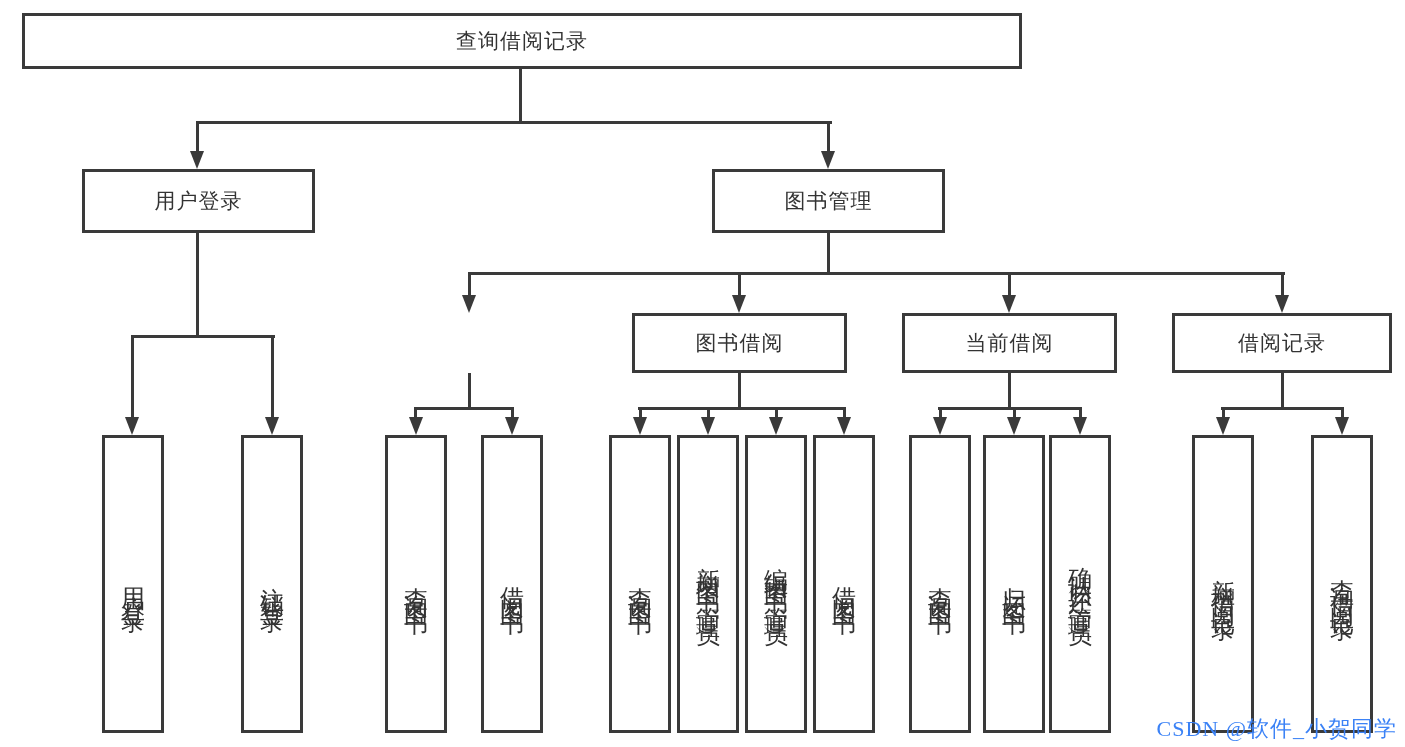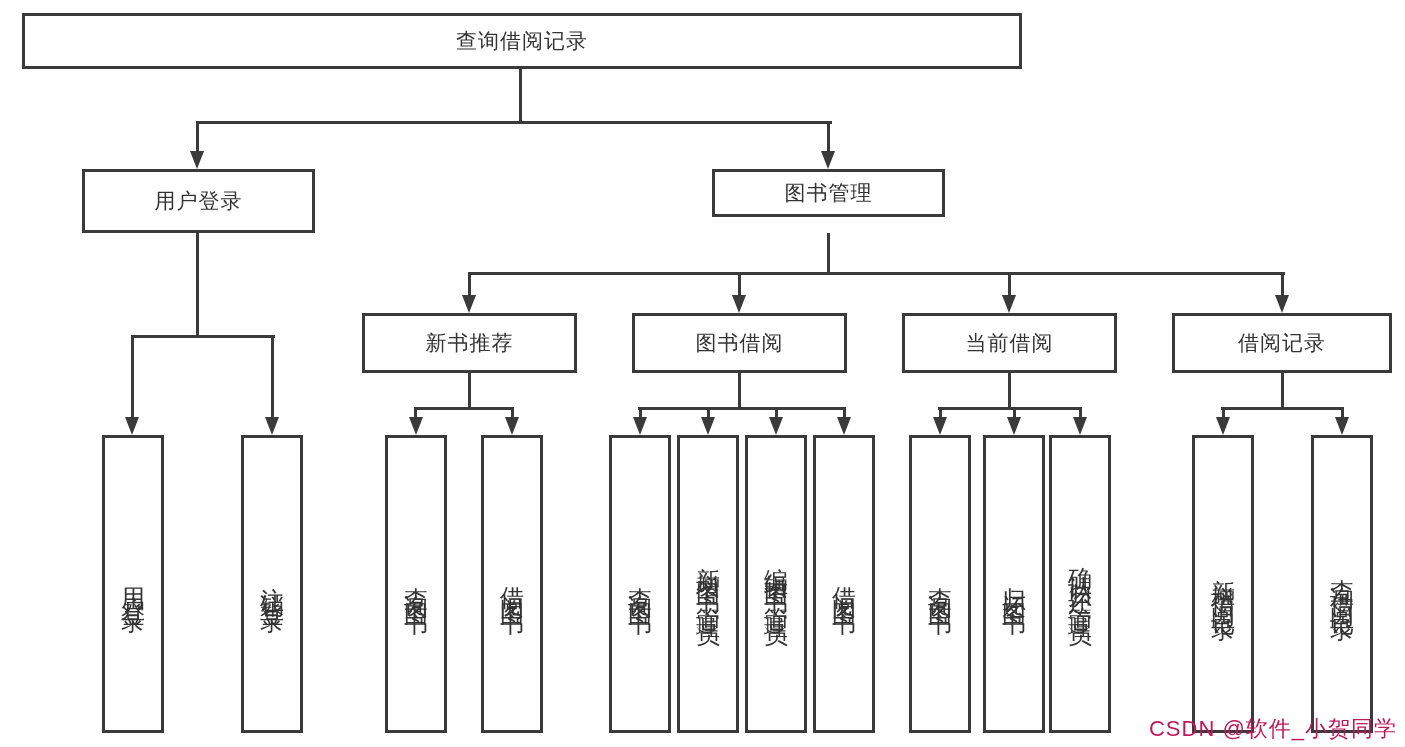--- a/index.html
+++ b/index.html
@@ -14,42 +14,42 @@
   .vlabel{writing-mode:vertical-rl;text-orientation:mixed;font-size:24px;
           color:#333333;letter-spacing:8px;line-height:1;}
 
   .vline{position:absolute;width:3px;background:#3a3a3a;}
   .hline{position:absolute;height:3px;background:#3a3a3a;}
   .arrow{position:absolute;width:0;height:0;
          border-left:7px solid transparent;border-right:7px solid transparent;
          border-top:18px solid #3a3a3a;}
 
   #watermark{position:absolute;right:8px;bottom:3px;font-size:22px;
-             color:#be185d;letter-spacing:1px;z-index:5;}
+             color:#3b82f6;letter-spacing:1px;z-index:5;font-family:Liberation Serif, serif;}
 </style>
 </head>
 <body>
 
 <div id="diagram">
 
   <div class="node" style="left:22px;top:13px;width:1000px;height:56px">
     <span class="hlabel">查询借阅记录</span>
   </div>
 
   <div class="vline" style="left:519px;top:69px;height:52px"></div>
   <div class="hline" style="left:196px;top:121px;width:636px"></div>
   <div class="vline" style="left:196px;top:121px;height:31px"></div>
   <div class="arrow" style="left:190px;top:151px"></div>
   <div class="vline" style="left:827px;top:121px;height:31px"></div>
   <div class="arrow" style="left:821px;top:151px"></div>
 
   <div class="node" style="left:82px;top:169px;width:233px;height:64px">
     <span class="hlabel">用户登录</span>
   </div>
-  <div class="node" style="left:712px;top:169px;width:233px;height:48px">
+  <div class="node" style="left:712px;top:169px;width:233px;height:64px">
     <span class="hlabel">图书管理</span>
   </div>
 
   <div class="vline" style="left:196px;top:233px;height:102px"></div>
   <div class="hline" style="left:131px;top:335px;width:144px"></div>
   <div class="vline" style="left:131px;top:335px;height:82px"></div>
   <div class="arrow" style="left:125px;top:417px"></div>
   <div class="vline" style="left:271px;top:335px;height:82px"></div>
   <div class="arrow" style="left:265px;top:417px"></div>
 
@@ -57,23 +57,20 @@
   <div class="hline" style="left:468px;top:272px;width:817px"></div>
   <div class="vline" style="left:468px;top:272px;height:23px"></div>
   <div class="arrow" style="left:462px;top:295px"></div>
   <div class="vline" style="left:738px;top:272px;height:23px"></div>
   <div class="arrow" style="left:732px;top:295px"></div>
   <div class="vline" style="left:1008px;top:272px;height:23px"></div>
   <div class="arrow" style="left:1002px;top:295px"></div>
   <div class="vline" style="left:1281px;top:272px;height:23px"></div>
   <div class="arrow" style="left:1275px;top:295px"></div>
 
-  <div class="node" style="left:362px;top:313px;width:215px;height:60px">
-    <span class="hlabel">新书推荐</span>
-  </div>
   <div class="node" style="left:632px;top:313px;width:215px;height:60px">
     <span class="hlabel">图书借阅</span>
   </div>
   <div class="node" style="left:902px;top:313px;width:215px;height:60px">
     <span class="hlabel">当前借阅</span>
   </div>
   <div class="node" style="left:1172px;top:313px;width:220px;height:60px">
     <span class="hlabel">借阅记录</span>
   </div>
 

